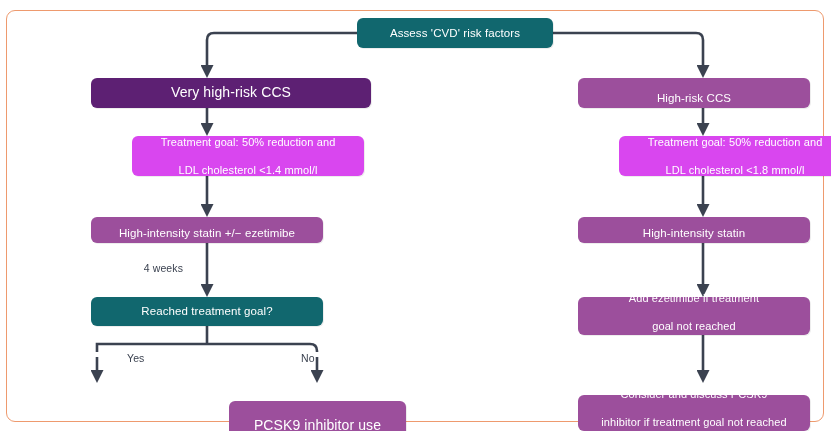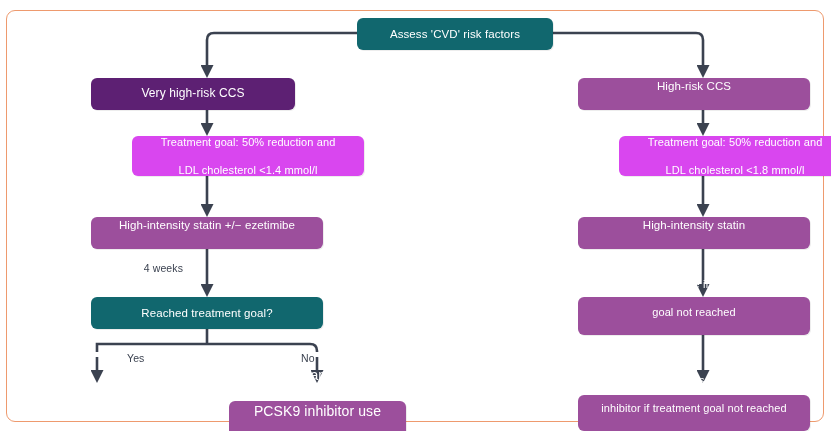--- a/index.html
+++ b/index.html
@@ -39,21 +39,21 @@
     position: absolute;
     box-sizing: border-box;
     border-radius: 6px;
     color: #ffffff;
     display: flex;
     align-items: center;
     justify-content: center;
     text-align: center;
     line-height: 1.28;
     letter-spacing: 0.1px;
-    padding: 16px 6px;
+    padding: 2px 6px;
     box-shadow: 1px 1px 0 rgba(0,0,0,0.07);
   }
   .node span { display: block; width: 100%; }
   .teal   { background: #11676e; }
   .dpurple{ background: #5d2073; }
   .mpurple{ background: #9c4f9c; align-items: flex-end; }
   .blue   { background: #d946ef; margin-left: 41px; }
 
   .edge-label {
     position: absolute;
@@ -95,21 +95,21 @@
       <path d="M 703 176 L 703 212" marker-end="url(#arrow)"></path>
       <path d="M 703 242 L 703 292" marker-end="url(#arrow)"></path>
       <path d="M 703 334 L 703 378" marker-end="url(#arrow)"></path>
     </g>
   </svg>
 
   <div class="node teal" style="left:357px; top:18px; width:196px; height:30px; font-size:11.5px;">
     <span>Assess 'CVD' risk factors</span>
   </div>
 
-  <div class="node dpurple" style="left:91px; top:78px; width:204px; height:30px; font-size:12px;">
+  <div class="node dpurple" style="left:91px; top:78px; width:280px; height:30px; font-size:14px;">
     <span>Very high-risk CCS</span>
   </div>
 
   <div class="node blue" style="left:91px; top:136px; width:232px; height:40px; font-size:11px;">
     <span>
       <span>Treatment goal: 50% reduction and</span><br>
       <span>LDL cholesterol &lt;1.4 mmol/l</span>
     </span>
   </div>
 

